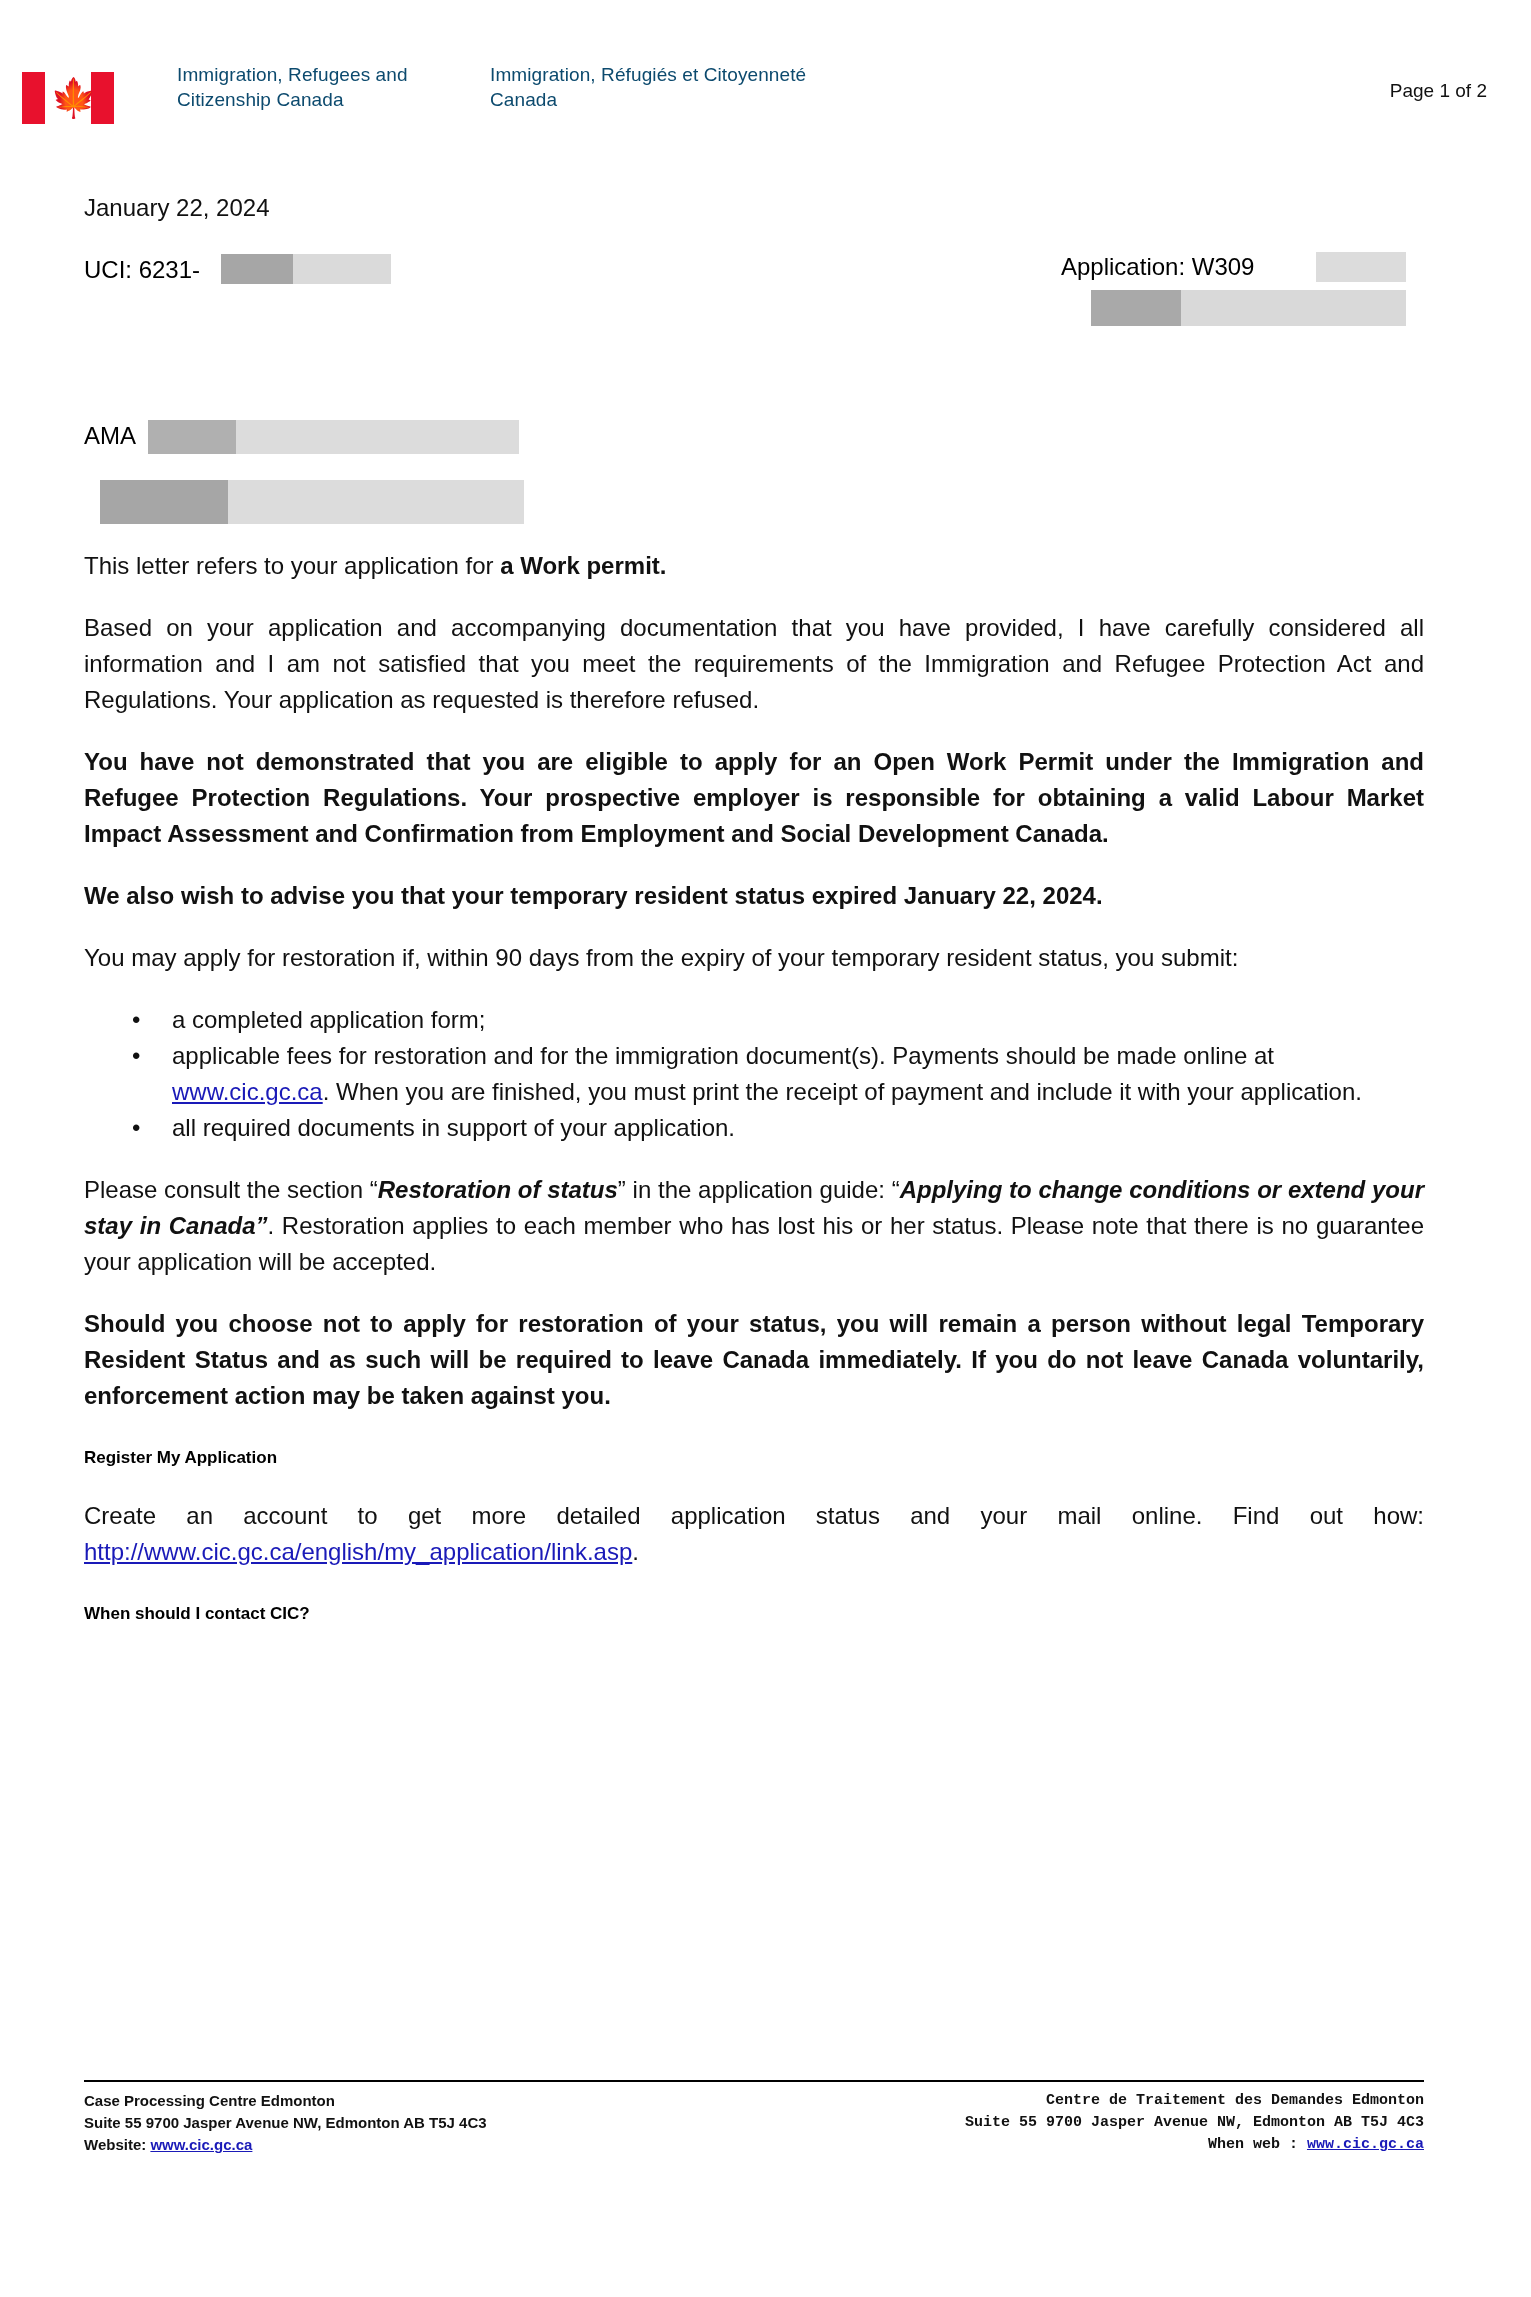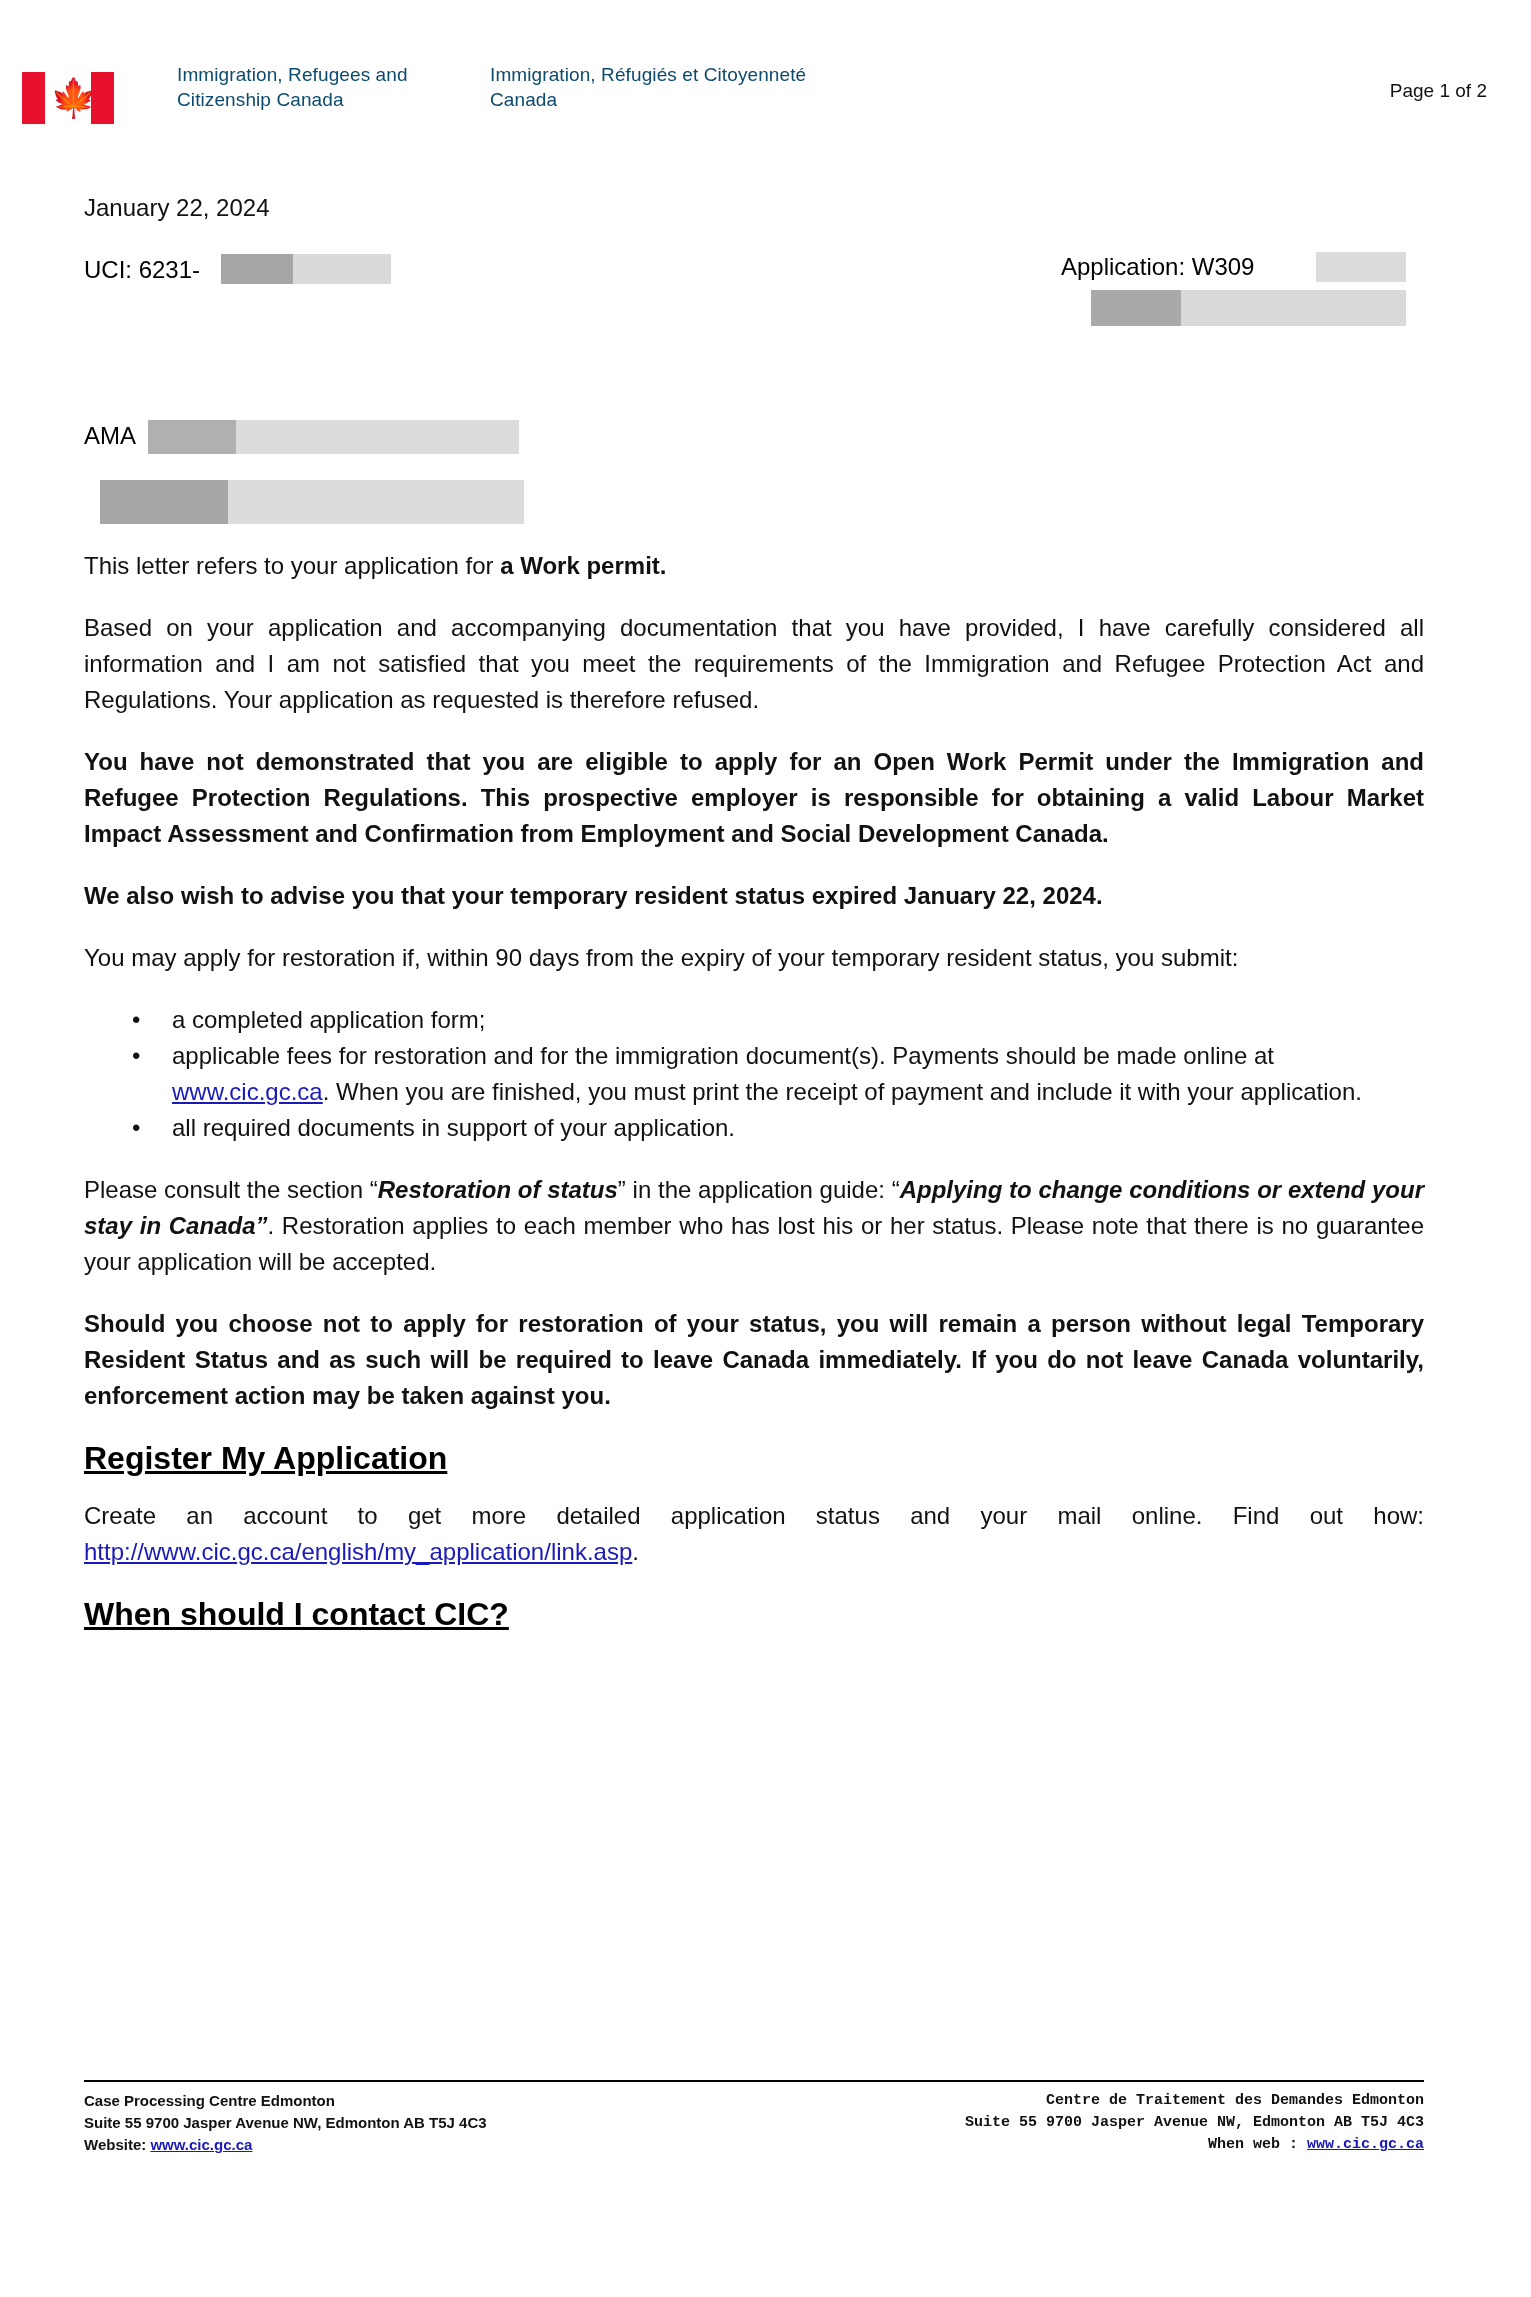--- a/index.html
+++ b/index.html
@@ -216,25 +216,24 @@
     color: #111;
   }
   ul.bullets li::before {
     content: "\2022";
     position: absolute;
     left: -40px;
     top: 0;
     font-size: 24px;
   }
   h2.subhead {
-    font-size: 32px;
+    font-size: 17px;
     line-height: 36px;
     font-weight: bold;
     margin: 0 0 22px 0;
-    text-decoration: underline;
   }
 
   
   .footer {
     position: absolute;
     left: 84px;
     top: 2080px;
     width: 1340px;
   }
   .footer-rule {
@@ -296,21 +295,21 @@
       <div class="addr-r1"></div>
       <div class="addr-r2"></div>
       <div class="addr-r3"></div>
       <div class="addr-r4"></div>
     </div>
 
     <p class="para"><span>This letter refers to your application for </span><span class="b">a Work permit.</span></p>
 
     <p class="para">Based on your application and accompanying documentation that you have provided, I have carefully considered all information and I am not satisfied that you meet the requirements of the Immigration and Refugee Protection Act and Regulations. Your application as requested is therefore refused.</p>
 
-    <p class="para bold">You have not demonstrated that you are eligible to apply for an Open Work Permit under the Immigration and Refugee Protection Regulations. This prospective employer is responsible for obtaining a valid Labour Market Impact Assessment and Confirmation from Employment and Social Development Canada.</p>
+    <p class="para bold">You have not demonstrated that you are eligible to apply for an Open Work Permit under the Immigration and Refugee Protection Regulations. Your prospective employer is responsible for obtaining a valid Labour Market Impact Assessment and Confirmation from Employment and Social Development Canada.</p>
 
     <p class="para bold">We also wish to advise you that your temporary resident status expired January 22, 2024.</p>
 
     <p class="para">You may apply for restoration if, within 90 days from the expiry of your temporary resident status, you submit:</p>
 
     <ul class="bullets">
       <li><span>a completed application form;</span></li>
       <li><span>applicable fees for restoration and for the immigration document(s). Payments should be made online at </span><a href="#" class="link">www.cic.gc.ca</a><span>. When you are finished, you must print the receipt of payment and include it with your application.</span></li>
       <li><span>all required documents in support of your application.</span></li>
     </ul>

